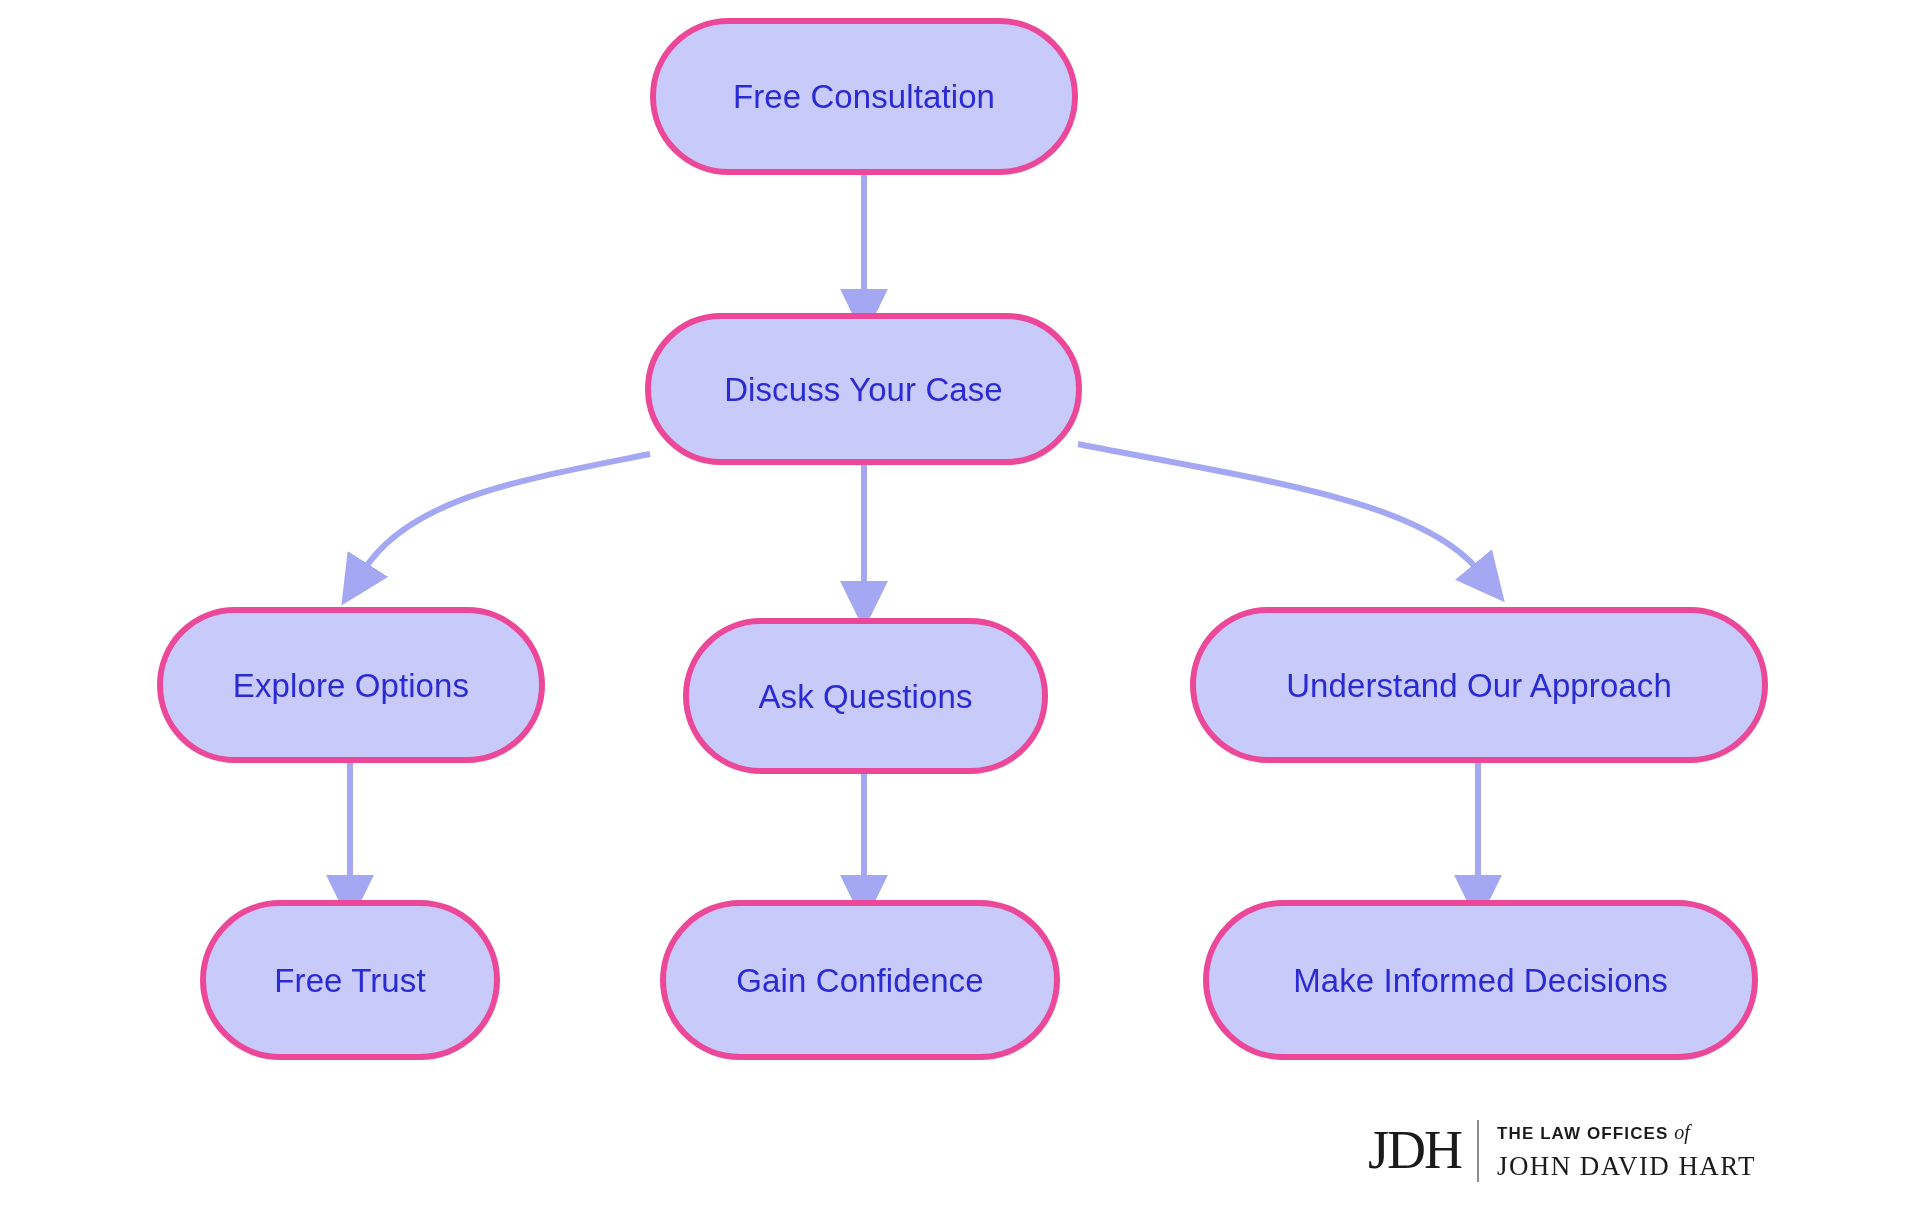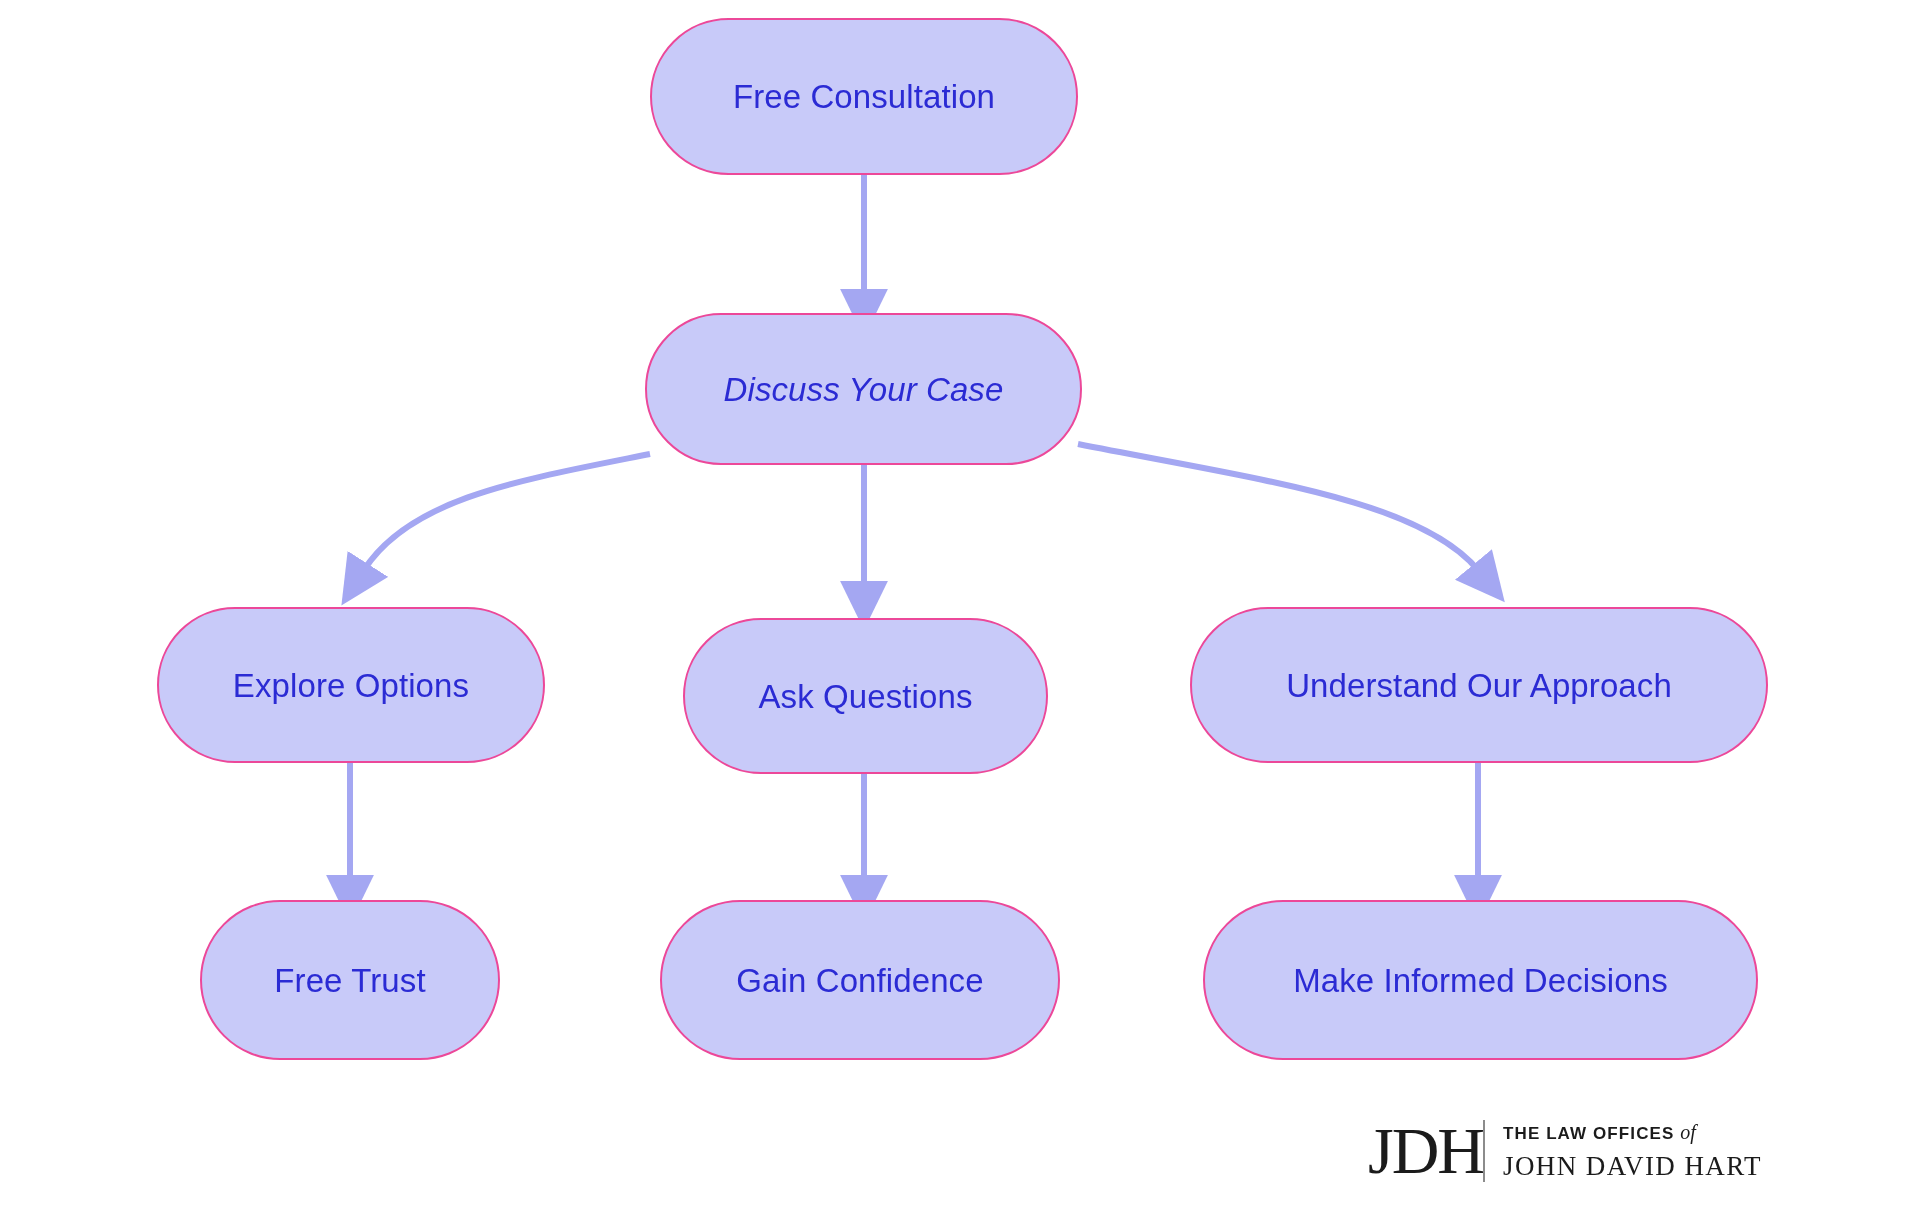--- a/index.html
+++ b/index.html
@@ -28,21 +28,21 @@
     height: 1215px;
     pointer-events: none;
   }
   .node {
     position: absolute;
     box-sizing: border-box;
     display: flex;
     align-items: center;
     justify-content: center;
     background: #c8caf9;
-    border: 2px solid #ec4899;
+    border: 6px solid #ec4899;
     border-radius: 999px;
     color: #2b2bd4;
     font-size: 33px;
     font-weight: 400;
     letter-spacing: 0.1px;
     white-space: nowrap;
     user-select: none;
   }
   .node-label {
     display: block;
@@ -55,25 +55,26 @@
     position: absolute;
     left: 1368px;
     top: 1112px;
     width: 520px;
     height: 78px;
     display: flex;
     align-items: center;
   }
   #logo-mark {
     font-family: "Liberation Serif", serif;
-    font-size: 66px;
+    font-size: 54px;
     line-height: 0.92;
     color: #1b1b1b;
     letter-spacing: -2px;
     font-weight: 400;
+    padding-right: 16px;
   }
   #logo-divider {
     width: 2px;
     height: 62px;
     background: #8c8c8c;
     margin-right: 18px;
     flex: 0 0 auto;
   }
   #logo-text {
     display: flex;
@@ -129,21 +130,21 @@
 
     <path d="M864,763 L864,882" stroke="#a4a7f2" stroke-width="6" fill="none" marker-end="url(#arrowhead)"></path>
 
     <path d="M1478,763 L1478,882" stroke="#a4a7f2" stroke-width="6" fill="none" marker-end="url(#arrowhead)"></path>
   </svg>
 
   <div class="node" id="node-free-consultation" style="left:650px; top:18px; width:428px; height:157px;">
     <span class="node-label">Free Consultation</span>
   </div>
 
-  <div class="node" id="node-discuss-your-case" style="left:645px; top:313px; width:437px; height:152px;font-style:italic;">
+  <div class="node" id="node-discuss-your-case" style="left:645px; top:313px; width:437px; height:152px;">
     <span class="node-label">Discuss Your Case</span>
   </div>
 
   <div class="node" id="node-explore-options" style="left:157px; top:607px; width:388px; height:156px;">
     <span class="node-label">Explore Options</span>
   </div>
 
   <div class="node" id="node-ask-questions" style="left:683px; top:618px; width:365px; height:156px;">
     <span class="node-label">Ask Questions</span>
   </div>

